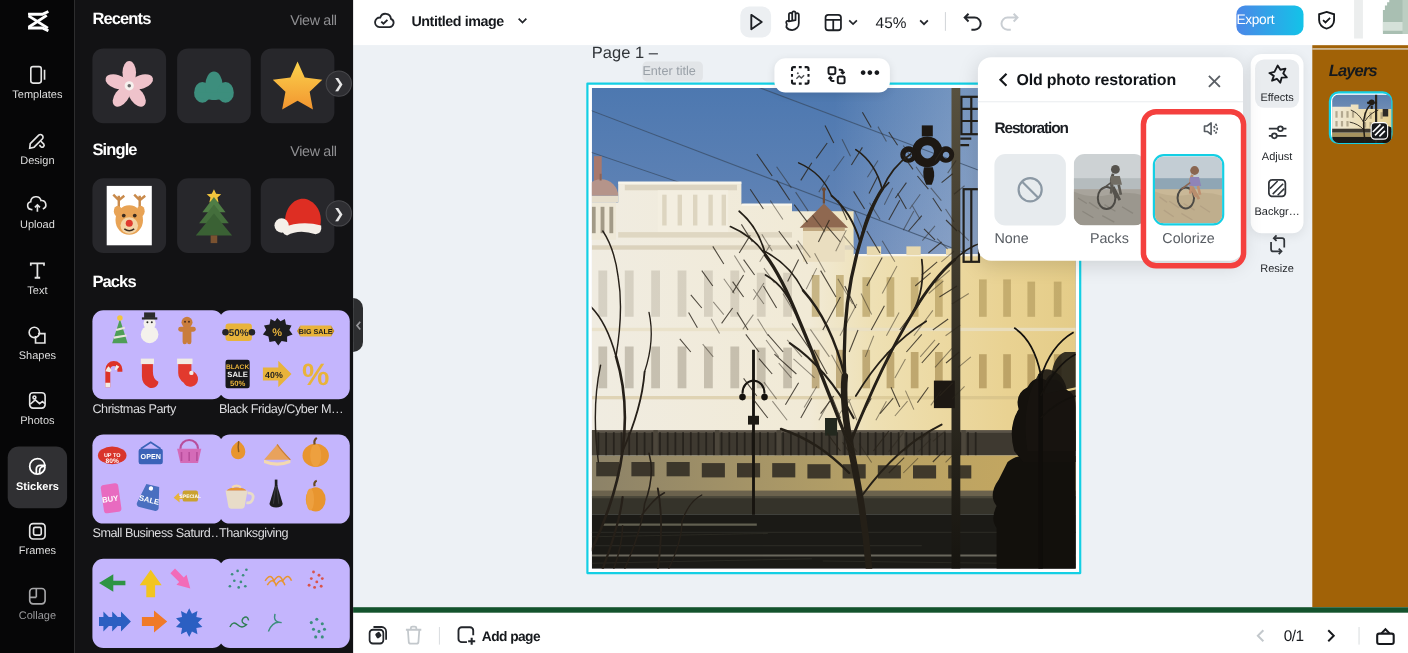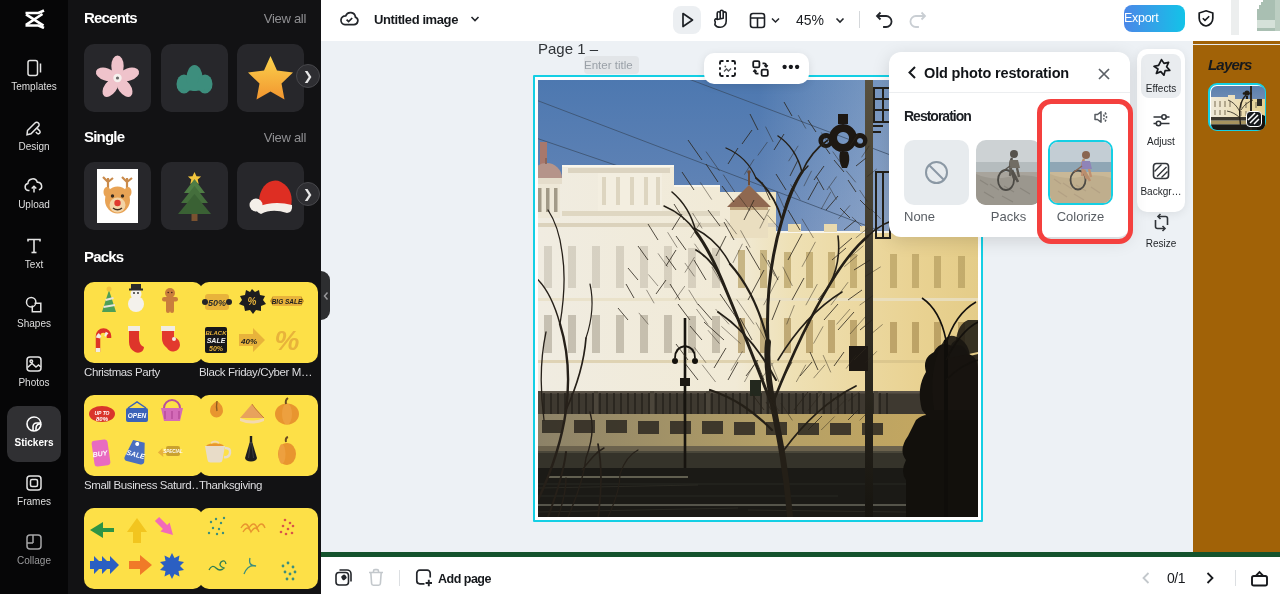--- a/index.html
+++ b/index.html
@@ -10,21 +10,21 @@
   #leftnav { left:0; top:0; width:68px; height:594px; background:#060607; z-index:30; }
   .navitem { position:absolute; left:0; width:68px; text-align:center; color:#dfdfdf; }
   .navitem svg { display:block; margin:0 auto; }
   .navlab { font-size:10px; margin-top:3px; letter-spacing:0; }
   #stickpill { position:absolute; left:7px; top:406px; width:54px; height:56px; background:#303033; border-radius:10px; }
   
   #panel { left:68px; top:0; width:253px; height:594px; background:#121214; z-index:25; }
   .phead { position:absolute; font-size:15px; font-weight:bold; color:#fff; letter-spacing:-.8px; }
   .viewall { position:absolute; font-size:13px; color:#8f8f92; letter-spacing:-.3px; }
   .tile { position:absolute; width:67px; height:68px; background:#27272b; border-radius:10px; }
-  .ptile { position:absolute; width:119px; height:81px; background:#fde047; border-radius:10px;font-style:italic; }
+  .ptile { position:absolute; width:119px; height:81px; background:#c4b5fd; border-radius:10px; }
   .plab { position:absolute; font-size:11.5px; color:#dcdcdf; white-space:nowrap; overflow:hidden; width:114px; letter-spacing:-.4px; }
   .chevcirc { position:absolute; width:24px; height:24px; border-radius:50%; background:#2e2e32; border:1px solid #47474b; color:#e8e8e8; text-align:center; line-height:22px; font-size:12px; }
   
   #main { left:321px; top:0; width:959px; height:594px; background:#edf1f5; }
   #topbar { left:321px; top:0; width:959px; height:41px; background:#fff; z-index:10; }
   #collapsetab { left:321px; top:271px; width:9px; height:49px; background:#2d2e30; border-radius:0 9px 9px 0; z-index:26; }
   #bottombar { left:321px; top:552px; width:959px; height:42px; background:#fff; border-top:5px solid #14532d; z-index:12; }
   
   #layers { left:1193px; top:41px; width:87px; height:511px; background:#a16207; z-index:8;font-style:italic; }
   #layersline { left:1193px; top:44px; width:87px; height:1px; background:#e7e9eb; z-index:9; }

